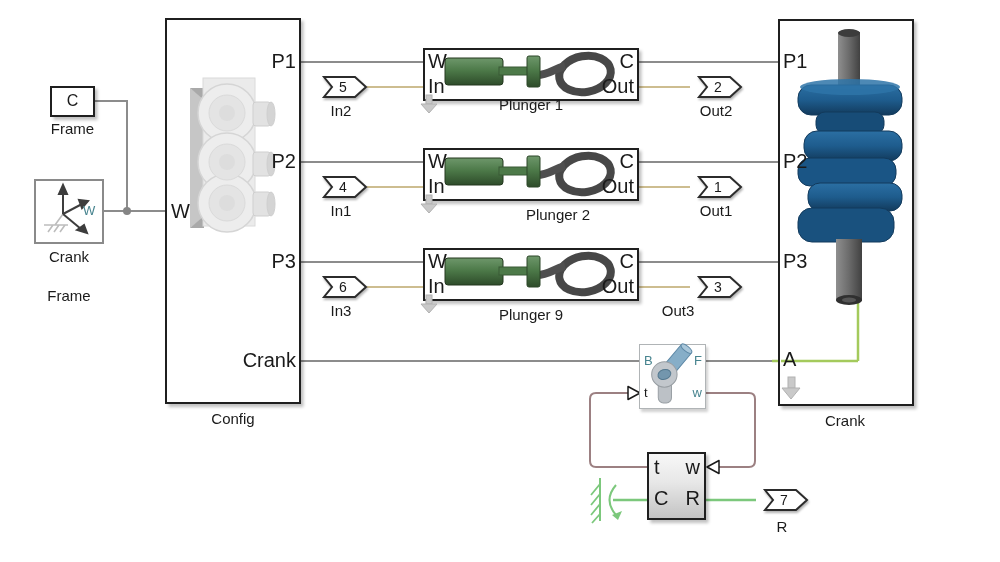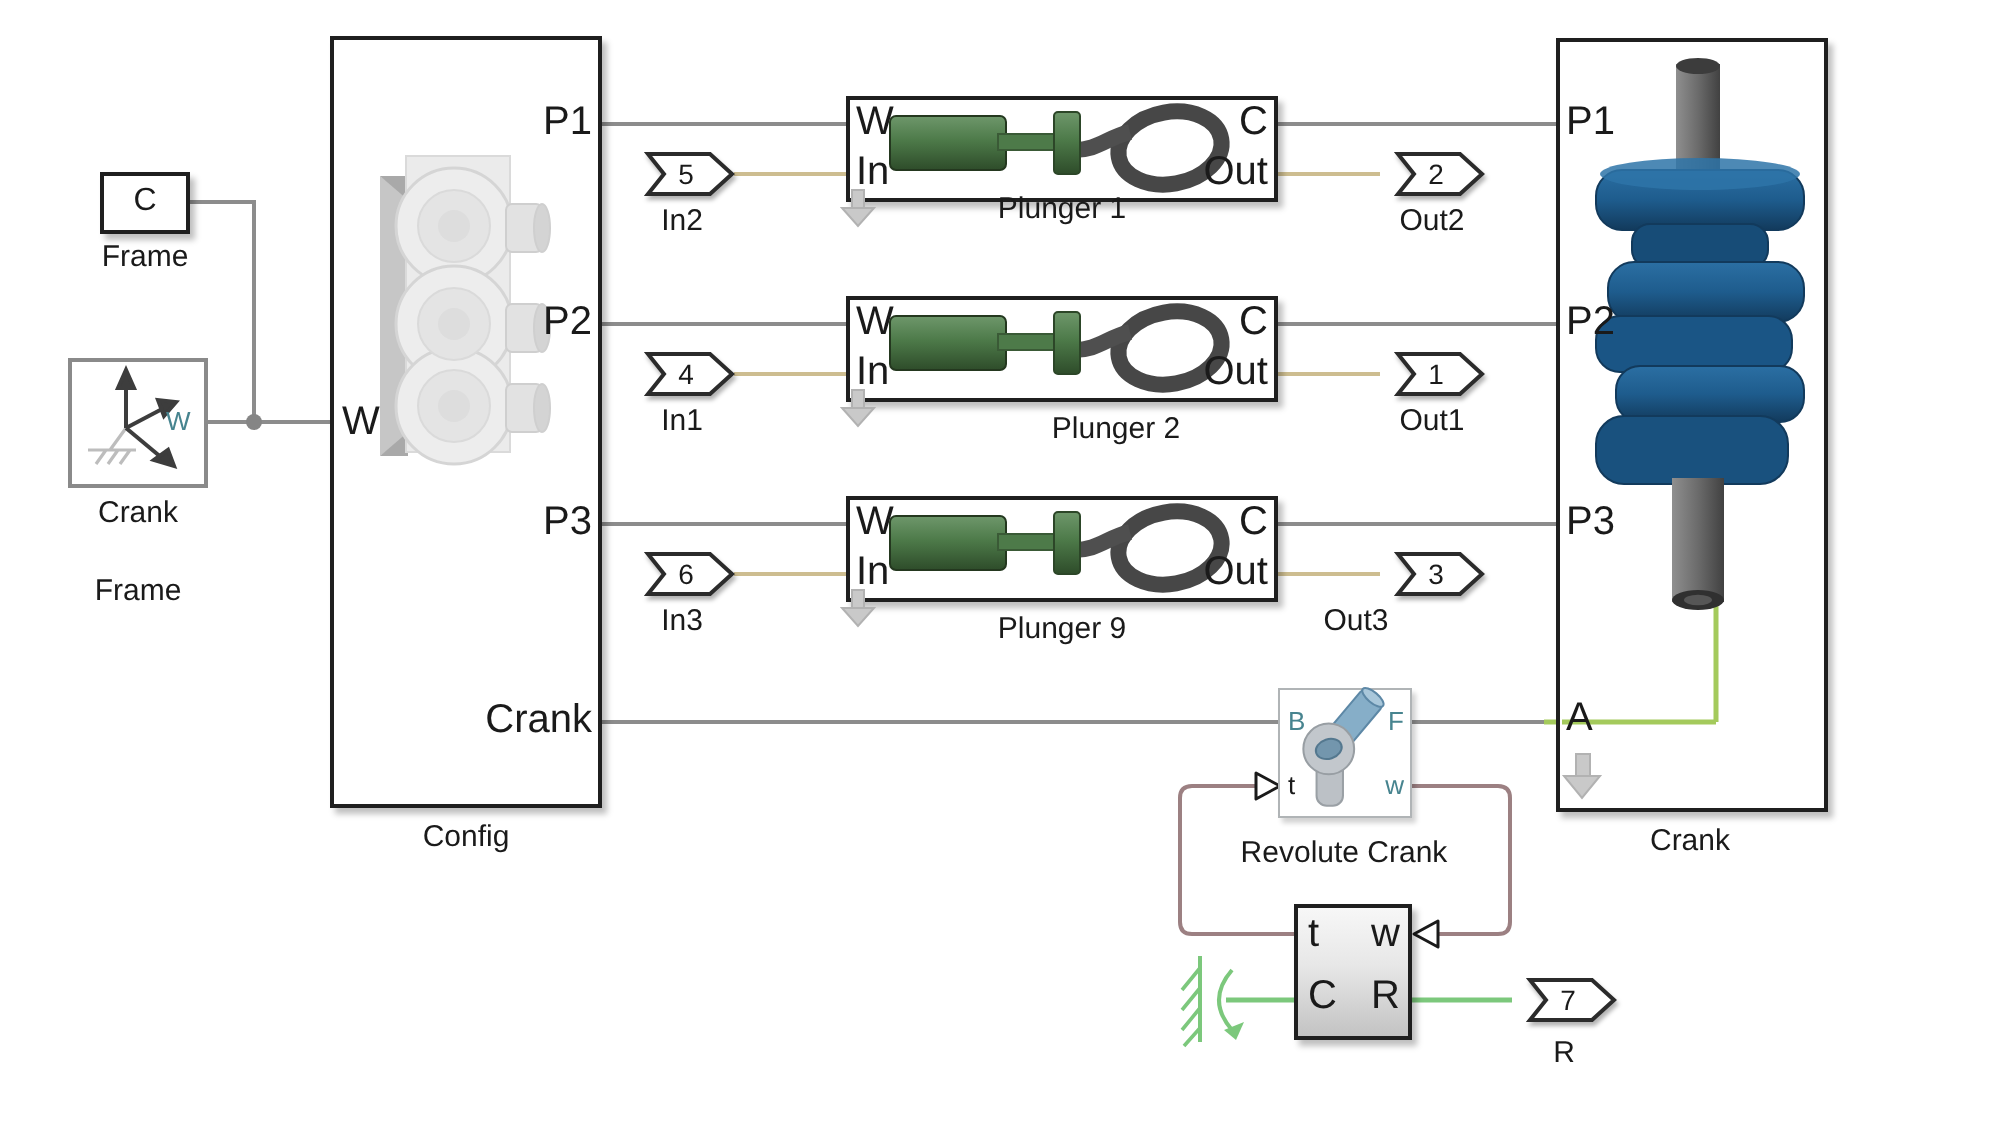--- a/index.html
+++ b/index.html
@@ -298,21 +298,20 @@
   <div class="txt port" style="left:783px;top:53px">P1</div>
   <div class="txt port" style="left:783px;top:153px">P2</div>
   <div class="txt port" style="left:783px;top:253px">P3</div>
   <div class="txt port" style="left:783px;top:351px">A</div>
   <div class="txt cap" style="left:795px;top:412px;width:100px">Crank</div>
 
   <div class="txt port sm teal" style="left:644px;top:353px">B</div>
   <div class="txt port sm teal r" style="left:684px;top:353px;width:18px">F</div>
   <div class="txt port sm" style="left:644px;top:385px">t</div>
   <div class="txt port sm teal r" style="left:684px;top:385px;width:18px">w</div>
-  <div class="txt cap" style="left:597px;top:418px;width:150px">Revolute Crank</div>
 
   <div class="txt port" style="left:654px;top:459px">t</div>
   <div class="txt port r" style="left:680px;top:459px;width:20px">w</div>
   <div class="txt port" style="left:654px;top:490px">C</div>
   <div class="txt port r" style="left:680px;top:490px;width:20px">R</div>
 
   <div class="txt cap" style="left:311px;top:102px;width:60px">In2</div>
   <div class="txt cap" style="left:311px;top:202px;width:60px">In1</div>
   <div class="txt cap" style="left:311px;top:302px;width:60px">In3</div>
   <div class="txt cap" style="left:686px;top:102px;width:60px">Out2</div>

